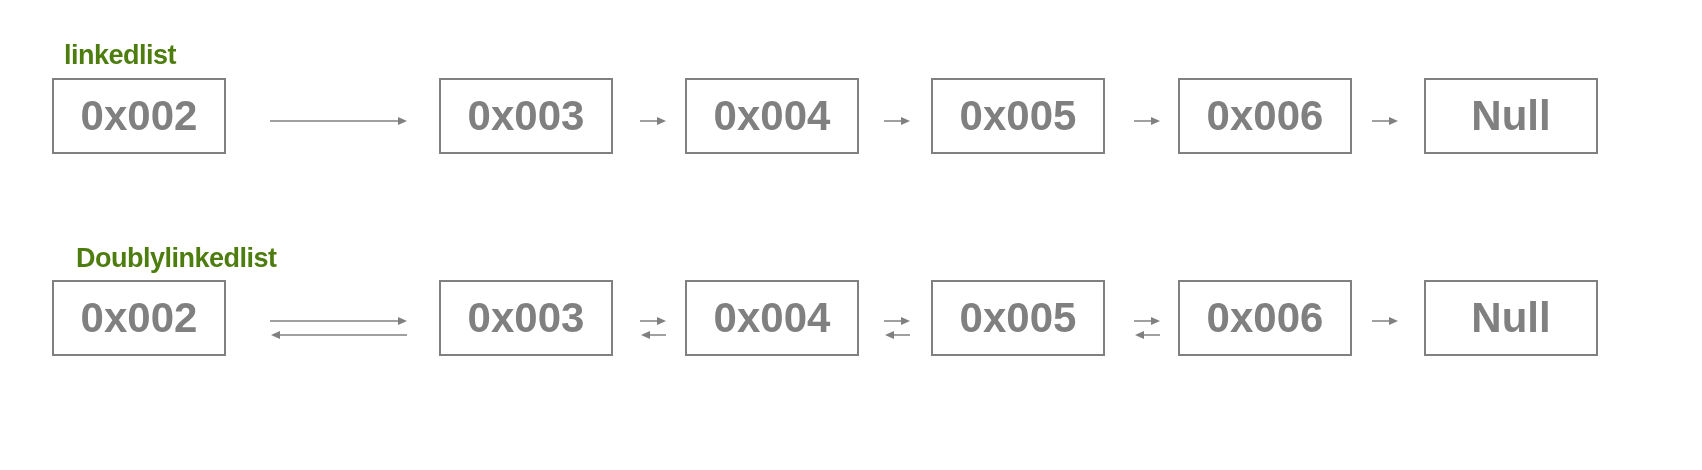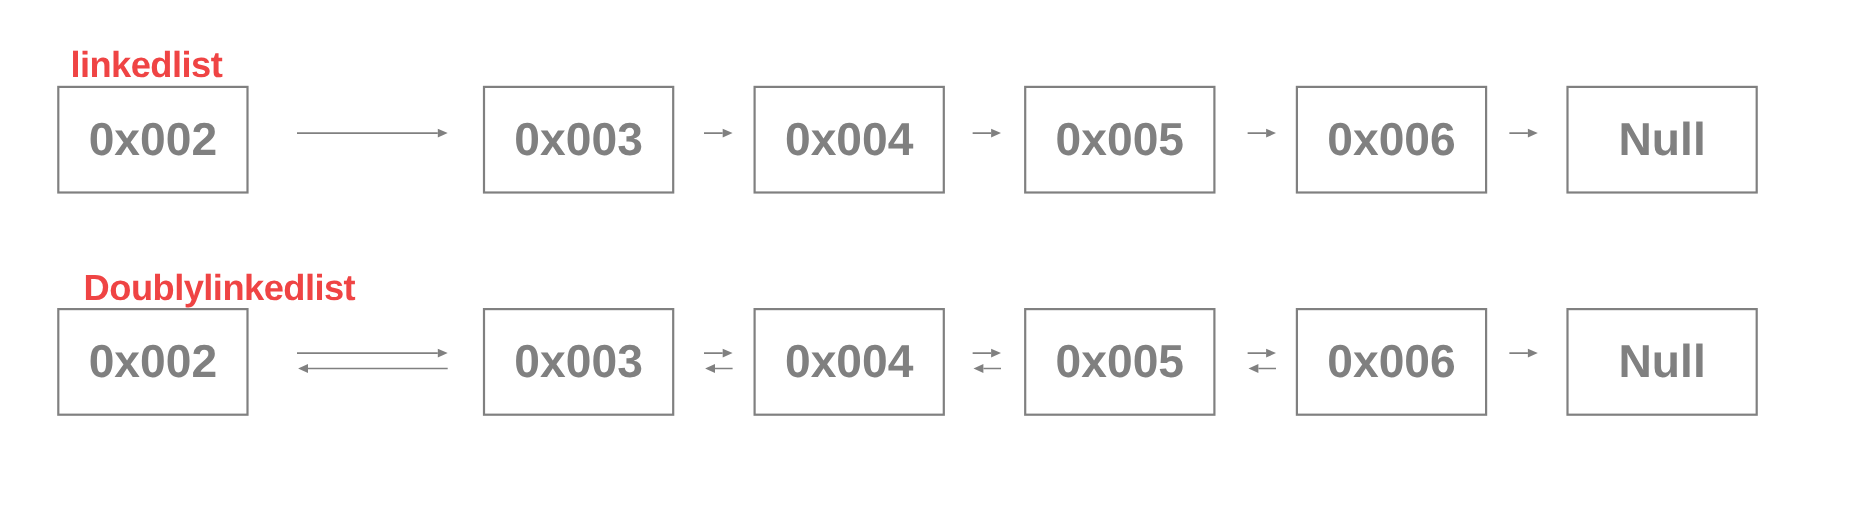--- a/index.html
+++ b/index.html
@@ -1,20 +1,20 @@
 <!DOCTYPE html>
 <html><head>
 <meta charset="utf-8">
 <style>
   html, body { margin: 0; padding: 0; background: #ffffff; }
   body { width: 1702px; height: 470px; position: relative; overflow: hidden;
          font-family: "Liberation Sans", "DejaVu Sans", sans-serif; color: #808080; }
-  .title { position: absolute; font-size: 33px; font-weight: bold; color: #ef4444; letter-spacing: -0.5px; }
+  .title { position: absolute; font-size: 27px; font-weight: bold; color: #4d7c0f; letter-spacing: -0.5px; }
   .node { position: absolute; box-sizing: border-box; border: 2px solid #808080; background: #fff;
-          width: 174px; height: 98px; display: flex; align-items: center; justify-content: center;
+          width: 174px; height: 76px; display: flex; align-items: center; justify-content: center;
           font-size: 42px; font-weight: bold; color: #808080; }
   .arrow { position: absolute; height: 14px; }
   .arrow svg { display: block; }
 </style>
 </head>
 <body>
 
 <div class="title" style="left:64px; top:40px;">linkedlist</div>
 
 <div class="node" style="left:52px; top:78px;">0x002</div>

